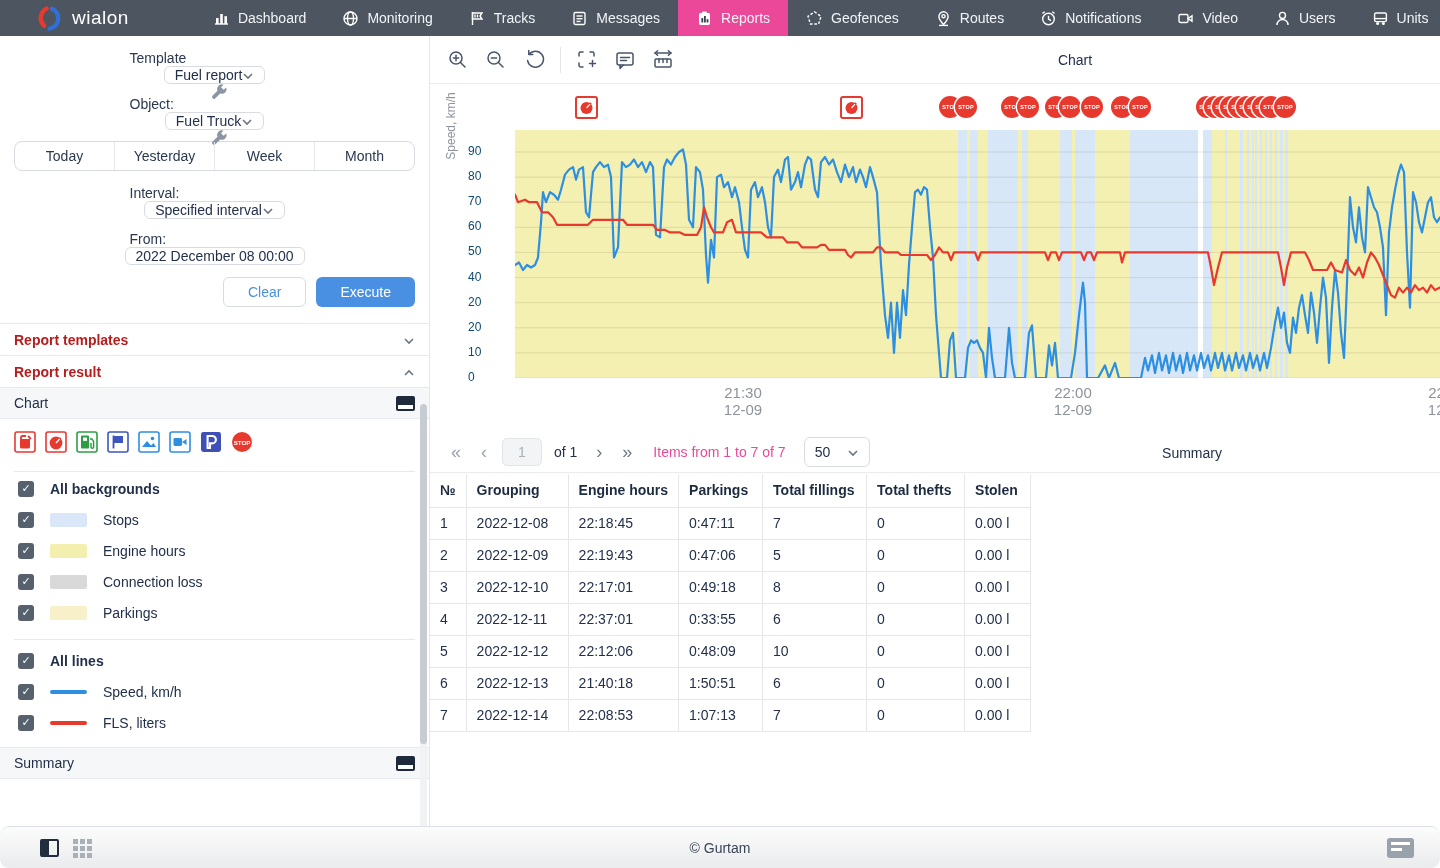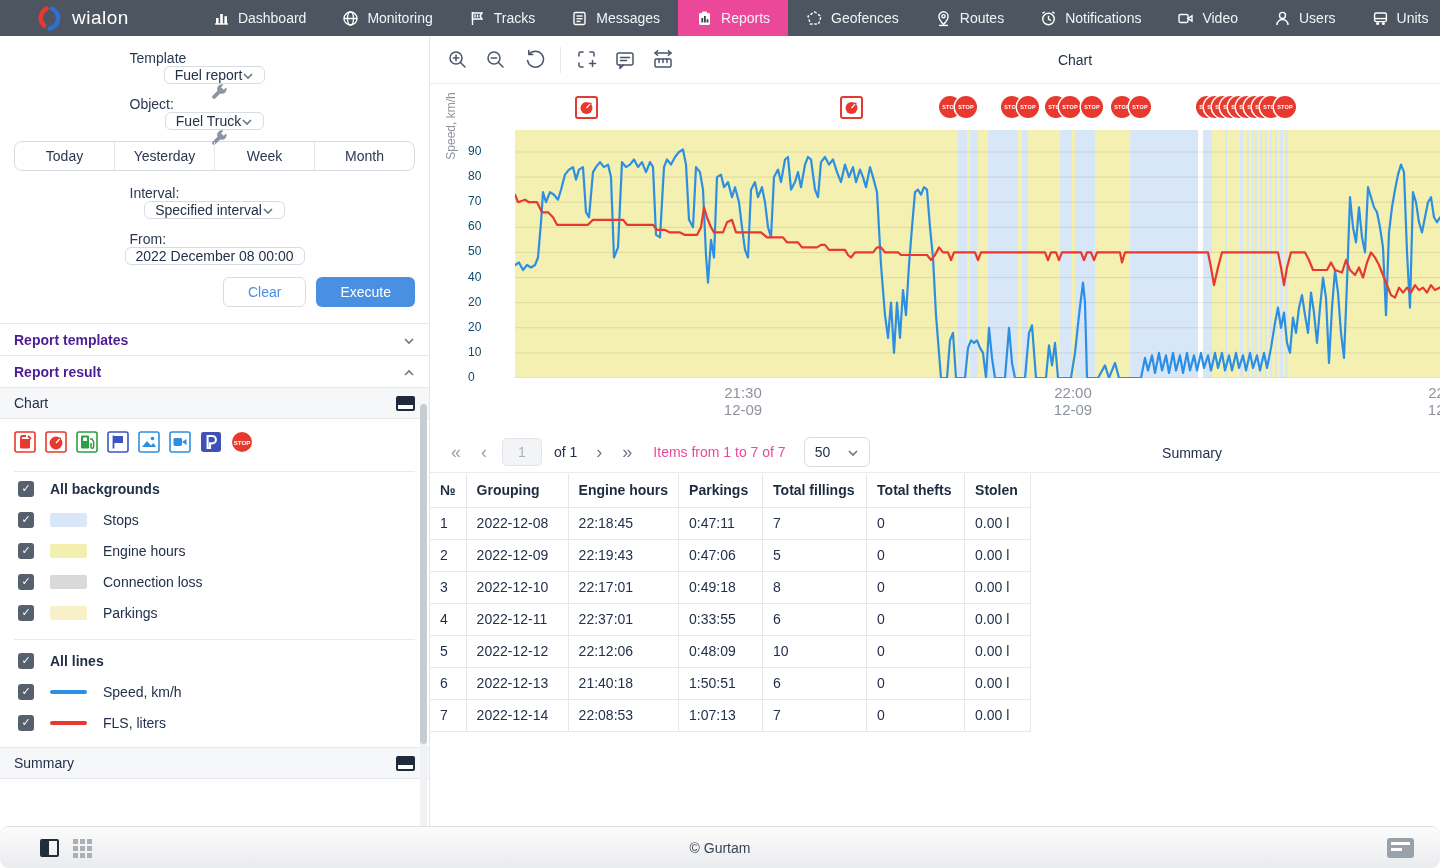--- a/index.html
+++ b/index.html
@@ -27,21 +27,21 @@
   .chev svg, .chev-dark svg { width:12px; height:12px; stroke:#6b7584; fill:none; stroke-width:1.6; }
   .wrench { width:20px; height:20px; margin-left:10px; flex:none; }
   .wrench svg { width:18px; height:18px; fill:#8b95a3; }
   .segmented { display:flex; margin:13px 14px 0; height:30px; border:1px solid #d8dce2; border-radius:8px; overflow:hidden; }
   .segment { flex:1; display:flex; align-items:center; justify-content:center; color:#2a3850; cursor:pointer; border-left:1px solid #e6e8ec; }
   .segment:first-child { border-left:none; }
   .btn-row { display:flex; justify-content:flex-end; padding:14px 14px 16px; gap:10px; }
   .btn { height:30px; border-radius:6px; display:flex; align-items:center; justify-content:center; padding:0 24px; cursor:pointer; }
   .btn-ghost { border:1px solid #d8dce2; color:#4a90e2; background:#fff; }
   .btn-primary { background:#4a90e2; color:#fff; }
-  .sec-header { height:32px; border-top:1px solid #e7e9ec; display:flex; align-items:center; justify-content:space-between; padding:0 14px; font-weight:700; color:#4c1d95; cursor:pointer;gap:16px; }
+  .sec-header { height:32px; border-top:1px solid #e7e9ec; display:flex; align-items:center; justify-content:space-between; padding:0 14px; font-weight:700; color:#b91c1c; cursor:pointer;gap:16px; }
   .sub-header { height:32px; background:#f6f7f8; border-top:1px solid #e7e9ec; border-bottom:1px solid #e7e9ec; display:flex; align-items:center; justify-content:space-between; padding:0 14px; color:#22304a; }
   .panel-ico { width:19px; height:15px; background:#1f2a3c; border-radius:2px; position:relative; }
   .panel-ico::after { content:""; position:absolute; left:2px; right:2px; bottom:2px; height:4px; background:#fff; }
   .marker-row { display:flex; gap:9px; padding:12px 14px 10px; align-items:center; }
   .mk { width:22px; height:22px; flex:none; }
   .sb-div { border-top:1px solid #e7e9ec; margin:8px 14px 0; }
   .chk-row { display:flex; align-items:center; padding:0 18px; height:29px; margin-top:2px; }
   .chk { width:16px; height:16px; background:#57616d; border-radius:3px; color:#fff; font-size:11px; display:flex; align-items:center; justify-content:center; flex:none; cursor:pointer; }
   .swatch { width:37px; height:14px; border-radius:2px; margin-left:16px; flex:none; }
   .lineswatch { width:37px; height:4px; border-radius:2px; margin-left:16px; flex:none; }

